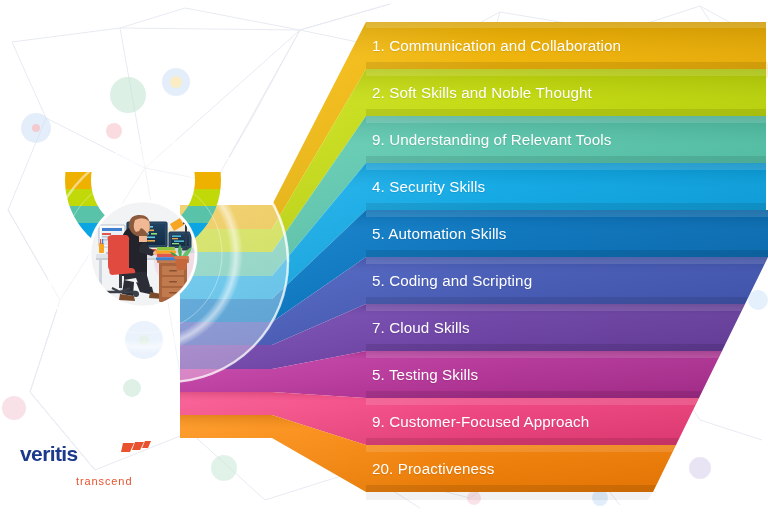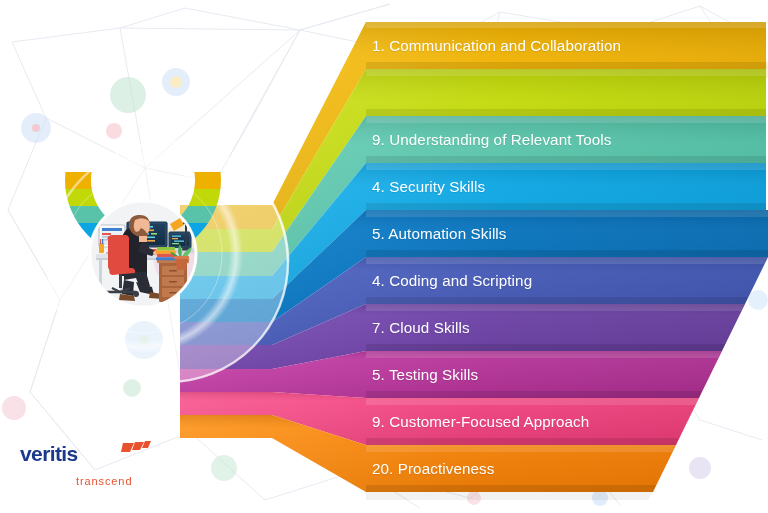--- a/index.html
+++ b/index.html
@@ -412,24 +412,25 @@
 
       <circle cx="143" cy="254" r="53" fill="none" stroke="#ffffff" stroke-width="3" opacity="0.85"></circle>
       <circle cx="143" cy="254" r="79" fill="none" stroke="#ffffff" stroke-width="1" opacity="0.35"></circle>
       <circle cx="168" cy="262" r="120" fill="none" stroke="#ffffff" stroke-width="2.5" opacity="0.5"></circle>
       <path d="M168,142 A120,120 0 0,1 288,262" fill="none" stroke="#ffffff" stroke-width="3" opacity="0.25"></path>
     </g>
   </svg>
 
   <div id="labels">
     <div class="bar-label" style="top:38px">1. Communication and Collaboration</div>
+    <div class="bar-label" style="top:85px">2. Soft Skills and Noble Thought</div>
     <div class="bar-label" style="top:132px">9. Understanding of Relevant Tools</div>
     <div class="bar-label" style="top:179px">4. Security Skills</div>
     <div class="bar-label" style="top:226px">5. Automation Skills</div>
-    <div class="bar-label" style="top:273px">4. Coding and Scripting</div>
+    <div class="bar-label" style="top:273px">5. Coding and Scripting</div>
     <div class="bar-label" style="top:320px">7. Cloud Skills</div>
     <div class="bar-label" style="top:367px">5. Testing Skills</div>
     <div class="bar-label" style="top:414px">9. Customer-Focused Approach</div>
     <div class="bar-label" style="top:461px">20. Proactiveness</div>
   </div>
 
   <div id="logo">
     <div class="logo-word">veritis</div>
     <svg class="logo-mark" width="30" height="16" viewBox="0 0 30 16" xmlns="http://www.w3.org/2000/svg">
       <path d="M2,3 L13,3 L9,12 L0,12 Z" fill="#e8522e"></path>

